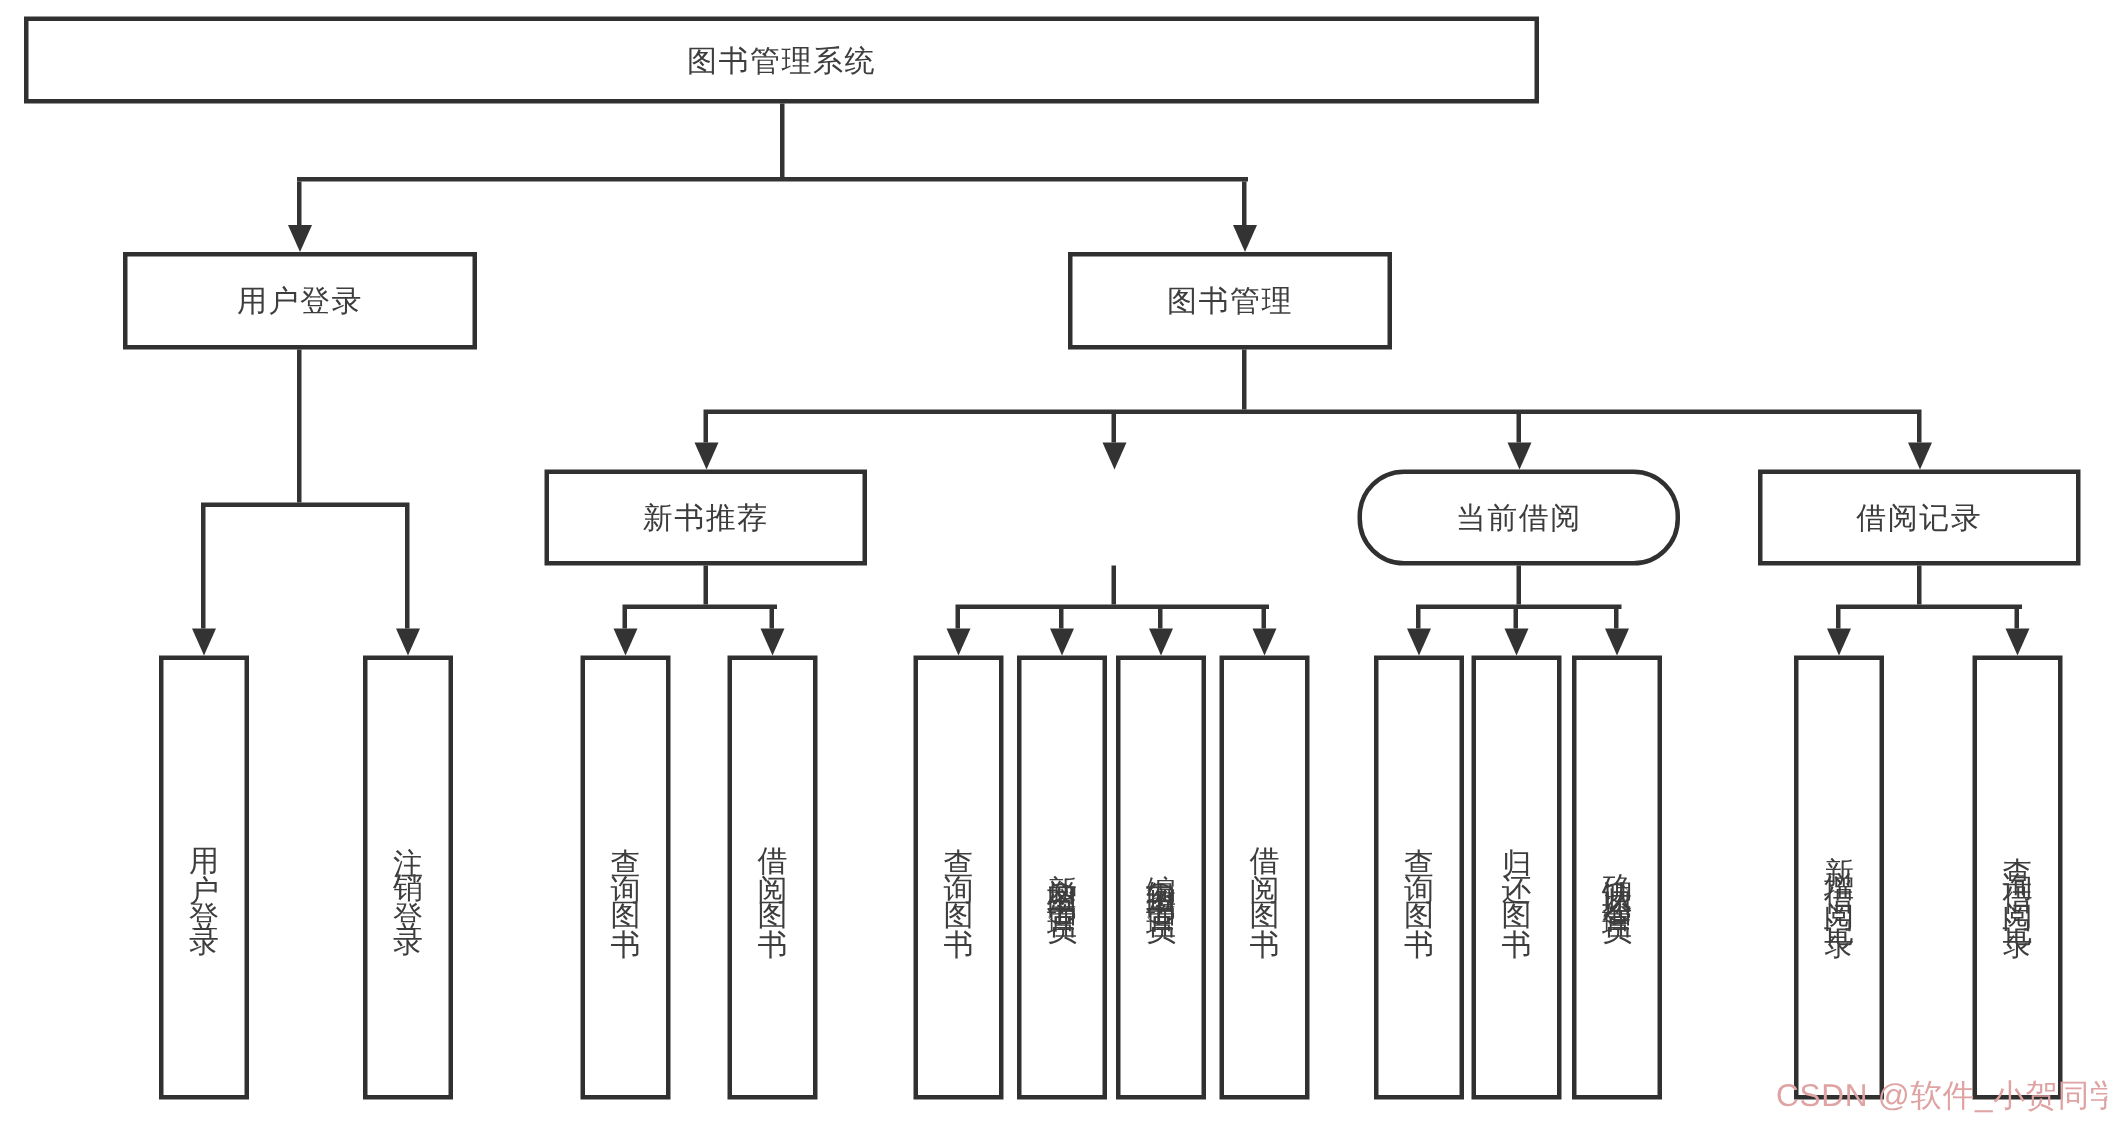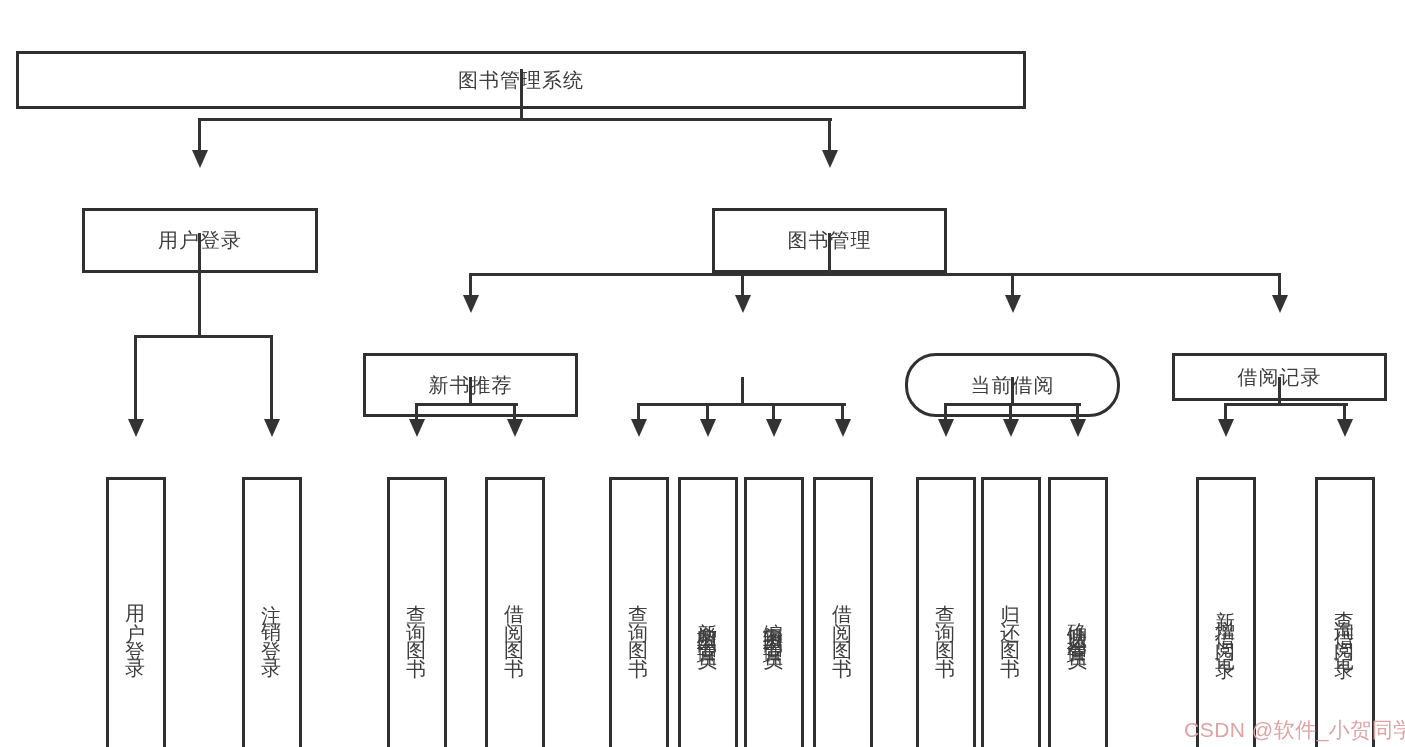--- a/index.html
+++ b/index.html
@@ -6,21 +6,20 @@
   #stage {
     position:relative; width:1405px; height:747px; background:#ffffff;
     font-family:"Liberation Sans", sans-serif; overflow:hidden;
   }
   .box {
     position:absolute; box-sizing:border-box;
     border:3px solid #303030; background:#ffffff;
     display:flex; align-items:center; justify-content:center;
     font-size:20px; color:#3d3d3d; letter-spacing:1px;
     white-space:nowrap;
-    margin-top:40px;
   }
   .vbox {
     writing-mode:vertical-rl; text-orientation:mixed;
     white-space:normal; letter-spacing:14px;
   }
   .ls-lg { letter-spacing:18px; }
   .ls-md { letter-spacing:10px; }
   .ls-sm { letter-spacing:4px; }
   .hline { position:absolute; height:3px; background:#333333; }
   .vline { position:absolute; width:3px; background:#333333; }
@@ -43,34 +42,34 @@
 <div id="stage">
 
   <div class="box" style="left:16px; top:11px; width:1010px; height:58px;">
     <span>图书管理系统</span>
   </div>
 
   <div class="box" style="left:82px; top:168px; width:236px; height:65px;">
     <span>用户登录</span>
   </div>
 
-  <div class="box" style="left:712px; top:168px; width:235px; height:65px;">
+  <div class="box" style="left:712px; top:168px; width:216px; height:65px;">
     <span>图书管理</span>
   </div>
 
   <div class="box" style="left:363px; top:313px; width:215px; height:64px;font-family:Liberation Serif, serif;">
     <span>新书推荐</span>
   </div>
 
 
   <div class="box" style="left:905px; top:313px; width:215px; height:64px;border-radius:31px;">
     <span>当前借阅</span>
   </div>
 
-  <div class="box" style="left:1172px; top:313px; width:215px; height:48px;">
+  <div class="box" style="left:1172px; top:313px; width:215px; height:64px;">
     <span>借阅记录</span>
   </div>
 
   <div class="box vbox ls-lg" style="left:106px; top:437px; width:60px; height:296px;">
     <span>用户登录</span>
   </div>
   <div class="box vbox ls-lg" style="left:242px; top:437px; width:60px; height:296px;">
     <span>注销登录</span>
   </div>
 

